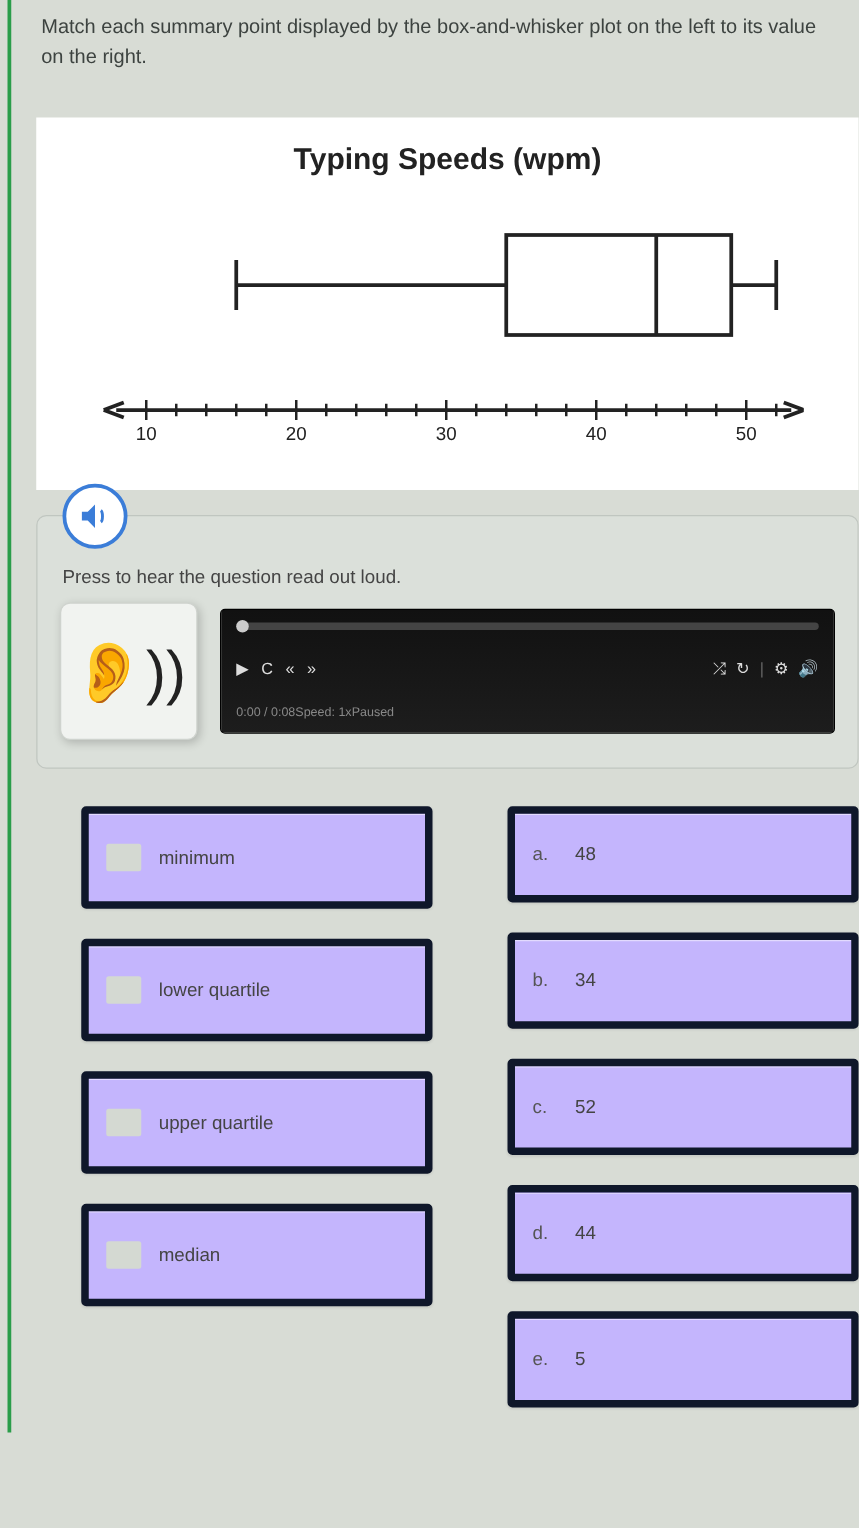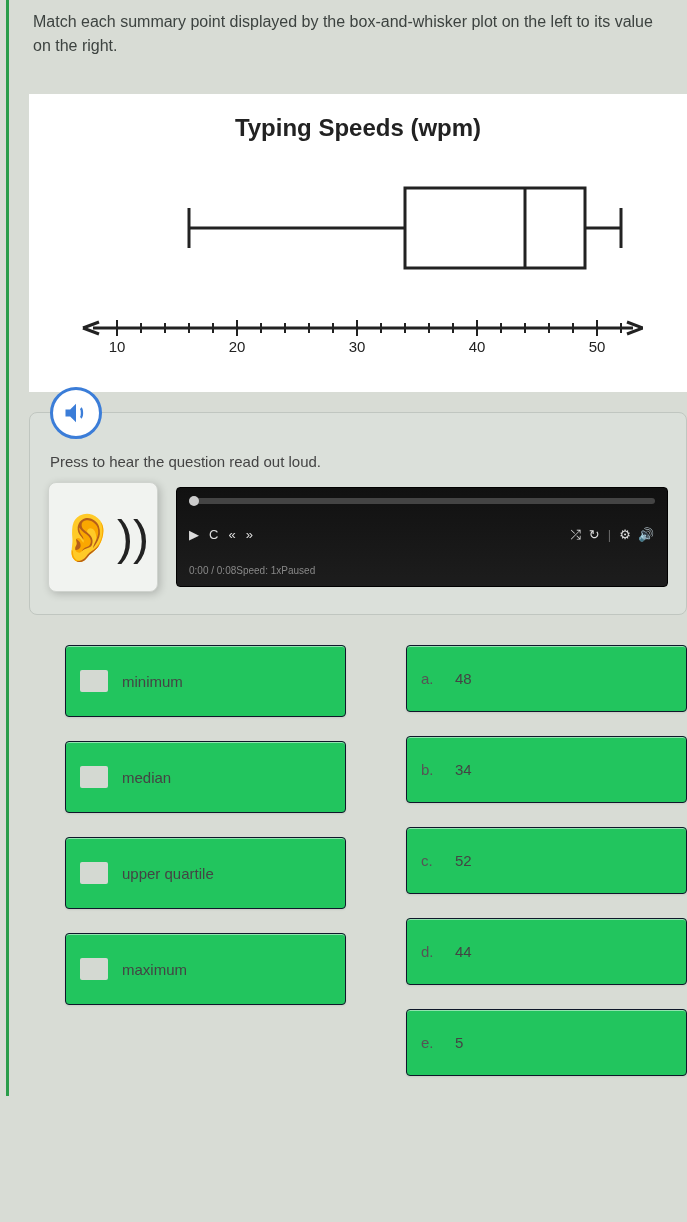--- a/index.html
+++ b/index.html
@@ -17,21 +17,21 @@
 .ear-glyph{font-size:48px;color:#222}
 .player{flex:1;height:100px;background:linear-gradient(#111,#1d1d1d);border:1px solid #000;border-radius:4px;display:flex;flex-direction:column;justify-content:space-between;padding:10px 12px;color:#bbb;font-size:11px}
 .track{height:6px;background:#444;border-radius:3px;position:relative}
 .track::before{content:'';position:absolute;left:0;top:-2px;width:10px;height:10px;border-radius:50%;background:#ccc}
 .pl-mid{display:flex;justify-content:space-between;align-items:center}
 .pl-icons{display:flex;gap:10px;font-size:13px;color:#ddd}
 .pl-icons2{display:flex;gap:8px;font-size:13px;color:#ddd;align-items:center}
 .pl-bot{display:flex;font-size:10px;color:#888}
 .match-grid{display:flex;gap:60px;padding:0 0 0 36px}
 .col{display:flex;flex-direction:column;gap:24px;flex:1}
-.opt{background:#22c55e;border:1px solid #0f172a;border-radius:4px;padding:24px 14px;display:flex;align-items:center;gap:14px;font-size:15px;color:#444;min-height:48px;box-shadow:inset 0 1px 0 rgba(255,255,255,.5),0 1px 2px rgba(0,0,0,.08)}
+.opt{background:#c4b5fd;border:6px solid #0f172a;border-radius:4px;padding:24px 14px;display:flex;align-items:center;gap:14px;font-size:15px;color:#444;min-height:48px;box-shadow:inset 0 1px 0 rgba(255,255,255,.5),0 1px 2px rgba(0,0,0,.08)}
 .swatch{width:28px;height:22px;background:#d4d9d2;border-radius:2px}
 .letter{width:20px;color:#555}
 </style>
 </head>
 <body>
 <div class="page">
 <p class="q-text">Match each summary point displayed by the box-and-whisker plot on the left to its value on the right.</p>
 
 <div class="chart-area">
 <div class="chart-title">Typing Speeds (wpm)</div>
@@ -124,29 +124,29 @@
 </div>
 
 <div class="match-grid">
 <div class="col">
 <div class="opt">
           <span class="swatch"></span>
           <span>minimum</span>
         </div>
 <div class="opt">
           <span class="swatch"></span>
-          <span>median</span>
+          <span>lower quartile</span>
         </div>
 <div class="opt">
           <span class="swatch"></span>
           <span>upper quartile</span>
         </div>
 <div class="opt">
           <span class="swatch"></span>
-          <span>maximum</span>
+          <span>median</span>
         </div>
 </div>
 <div class="col">
 <div class="opt">
           <span class="letter">a.</span>
           <span>48</span>
         </div>
 <div class="opt">
           <span class="letter">b.</span>
           <span>34</span>

